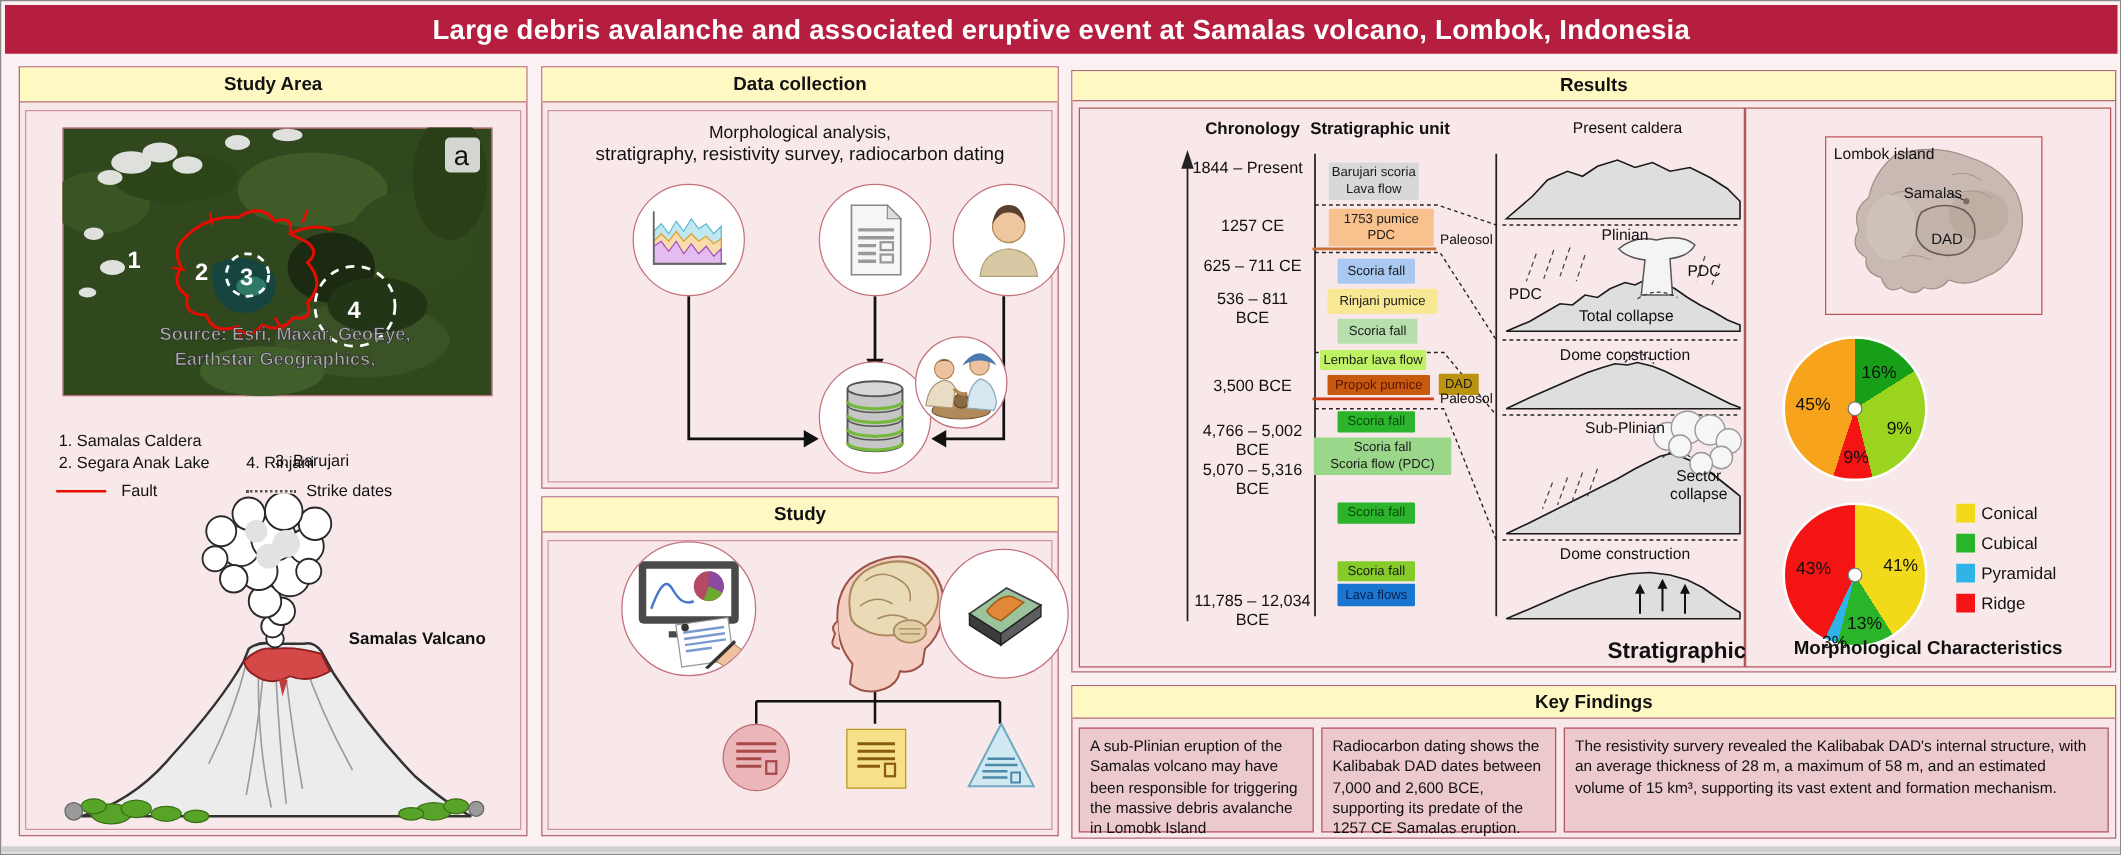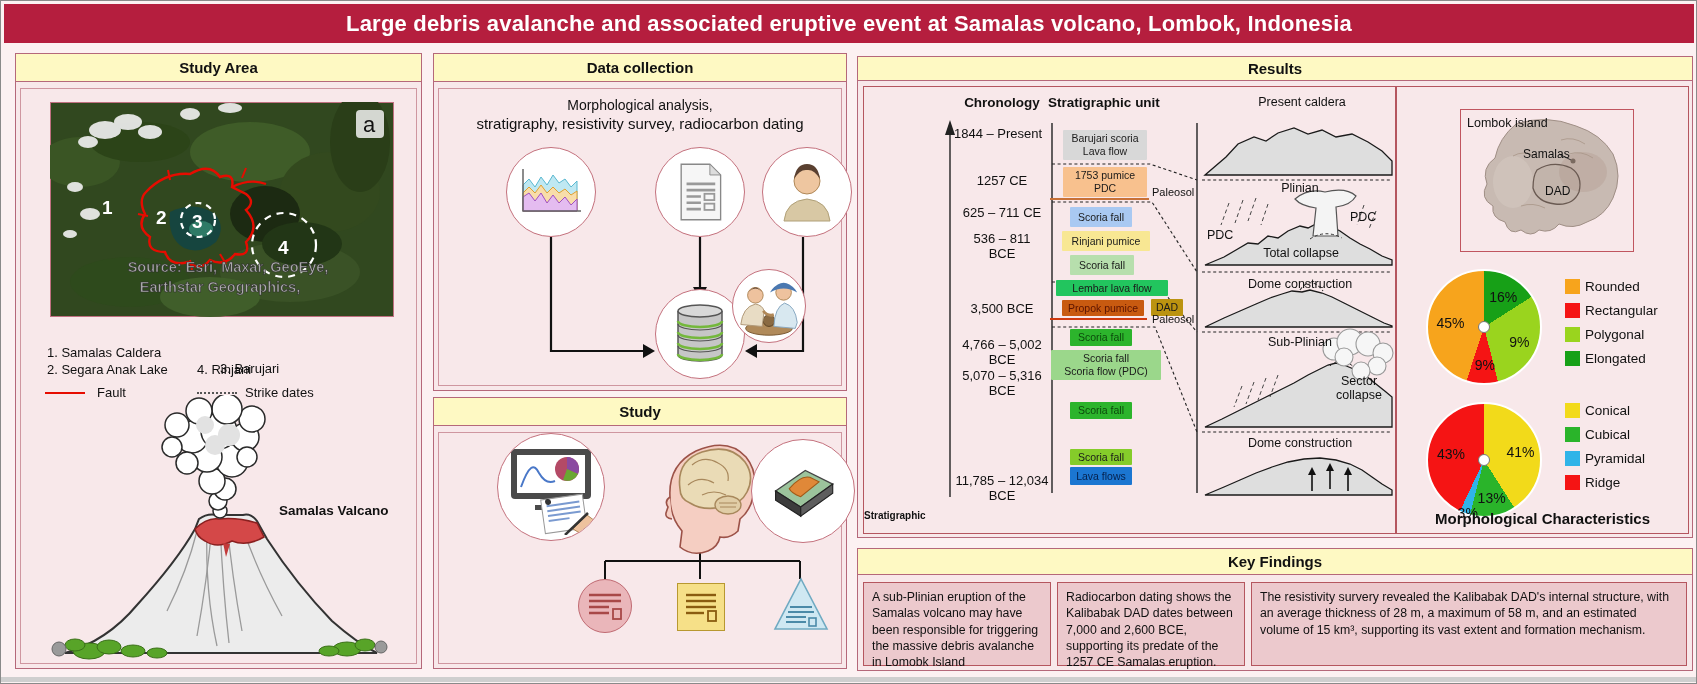--- a/index.html
+++ b/index.html
@@ -424,28 +424,28 @@
       <div class="chron" style="left:82px;top:144px;">536 – 811
 BCE</div>
       <div class="chron" style="left:82px;top:214px;">3,500 BCE</div>
       <div class="chron" style="left:82px;top:250px;">4,766 – 5,002
 BCE</div>
       <div class="chron" style="left:82px;top:281px;">5,070 – 5,316
 BCE</div>
       <div class="chron" style="left:82px;top:386px;">11,785 – 12,034
 BCE</div>
 
-      <div class="strat-box" style="left: 199px; top: 43px; width: 84px; height: 30px; background: rgb(216, 216, 216); color: rgb(26, 26, 26);">Barujari scoria
+      <div class="strat-box" style="left: 199px; top: 43px; width: 72px; height: 30px; background: rgb(216, 216, 216); color: rgb(26, 26, 26);">Barujari scoria
 Lava flow</div>
       <div class="strat-box" style="left: 199px; top: 80px; width: 84px; height: 30px; background: rgb(248, 193, 142); color: rgb(26, 26, 26);">1753 pumice
 PDC</div>
       <div class="strat-box" style="left: 206px; top: 120px; width: 62px; height: 20px; background: rgb(169, 201, 242); color: rgb(26, 26, 26);">Scoria fall</div>
       <div class="strat-box" style="left: 198px; top: 144px; width: 88px; height: 20px; background: rgb(248, 231, 147); color: rgb(26, 26, 26);">Rinjani pumice</div>
       <div class="strat-box" style="left: 206px; top: 168px; width: 64px; height: 20px; background: rgb(183, 223, 173); color: rgb(26, 26, 26);">Scoria fall</div>
-      <div class="strat-box" style="left: 192px; top: 193px; width: 112px; height: 16px; background: #22c55e; color: rgb(26, 26, 26);">Lembar lava flow</div>
+      <div class="strat-box" style="left: 192px; top: 193px; width: 85px; height: 16px; background: #bef264; color: rgb(26, 26, 26);">Lembar lava flow</div>
       <div class="strat-box" style="left: 198px; top: 213px; width: 82px; height: 16px; background: rgb(200, 90, 16); color: rgb(92, 20, 0);">Propok pumice</div>
       <div class="strat-box" style="left: 287px; top: 212px; width: 32px; height: 17px; background: rgb(187, 147, 16); color: rgb(26, 26, 26);">DAD</div>
       <div class="strat-box" style="left: 206px; top: 242px; width: 62px; height: 17px; background: rgb(44, 180, 44); color: rgb(12, 74, 12);">Scoria fall</div>
       <div class="strat-box" style="left: 187px; top: 263px; width: 110px; height: 30px; background: rgb(155, 215, 139); color: rgb(26, 26, 26);">Scoria fall
 Scoria flow (PDC)</div>
       <div class="strat-box" style="left: 206px; top: 315px; width: 62px; height: 17px; background: rgb(44, 180, 44); color: rgb(12, 74, 12);">Scoria fall</div>
       <div class="strat-box" style="left: 206px; top: 362px; width: 62px; height: 16px; background: rgb(133, 204, 42); color: rgb(26, 26, 26);">Scoria fall</div>
       <div class="strat-box" style="left: 206px; top: 380px; width: 62px; height: 18px; background: rgb(27, 118, 209); color: rgb(6, 33, 77);">Lava flows</div>
 
       <div class="paleosol" style="left:288px;top:99px;">Paleosol</div>
@@ -454,21 +454,21 @@
       <div class="evo-label" style="left:396px;top:94px;width:80px;">Plinian</div>
       <div class="evo-label" style="left:486px;top:123px;">PDC</div>
       <div class="evo-label" style="left:343px;top:141px;">PDC</div>
       <div class="evo-label" style="left:392px;top:159px;width:90px;">Total collapse</div>
       <div class="evo-label" style="left:376px;top:190px;width:120px;">Dome construction</div>
       <div class="evo-label" style="left:386px;top:248px;width:100px;">Sub-Plinian</div>
       <div class="evo-label pre" style="left:462px;top:287px;width:66px;line-height:14px;">Sector
 collapse</div>
       <div class="evo-label" style="left:376px;top:349px;width:120px;">Dome construction</div>
 
-      <div class="abs" style="left:0;width:533px;top:423px;text-align:left;font-weight:bold;font-size:10px;">Stratigraphic</div>
+      <div class="abs" style="left:0;width:533px;top:423px;text-align:right;font-weight:bold;font-size:18px;">Stratigraphic</div>
     </div>
 
     <div class="abs" style="left:538px;top:29px;width:293px;height:448px;border:1.5px solid #b5565f;box-sizing:border-box;">
 
       <div class="abs" style="left:63px;top:22px;width:174px;height:143px;border:1.5px solid #c0555f;box-sizing:border-box;">
         <svg width="171" height="140" viewBox="0 0 171 140">
           <path d="M55,14 Q85,4 115,16 Q140,24 152,44 Q162,66 152,88 Q144,106 126,112 Q112,120 98,114 Q90,124 78,120 Q70,128 60,120 Q48,126 44,112 Q30,108 32,96 Q18,88 26,74 Q20,58 34,48 Q38,28 55,14 Z" fill="#c8bab2" stroke="#a08f86" stroke-width="1"></path>
           <ellipse cx="52" cy="72" rx="20" ry="26" fill="#d2c6be" opacity="0.7"></ellipse>
           <ellipse cx="122" cy="62" rx="24" ry="20" fill="#bcaaa0" opacity="0.7"></ellipse>
           <g fill="none" stroke="#a89588" stroke-width="0.8">
@@ -486,38 +486,20 @@
         </svg>
       </div>
 
       <div class="pie" style="left: 29px; top: 182px; width: 116px; height: 116px; background: conic-gradient(rgb(23, 160, 23) 0%, rgb(23, 160, 23) 16%, rgb(154, 212, 30) 16%, rgb(154, 212, 30) 46%, rgb(245, 20, 20) 46%, rgb(245, 20, 20) 55%, rgb(247, 164, 28) 55%, rgb(247, 164, 28) 100%);">
         <div class="pie-dot"></div>
       <div class="pie-label" style="left: 75.3239px; top: 26.488px;">16%</div>
           <div class="pie-label" style="left: 91.4348px; top: 71.2378px;">9%</div>
           <div class="pie-label" style="left: 56.8705px; top: 93.9423px;">9%</div>
           <div class="pie-label" style="left: 22.4827px; top: 52.3746px;">45%</div>
         </div>
-      <div class="leg-col" style="left:168px;top:192px;">
-        <div class="leg-item">
-            <span class="leg-sw" style="background: rgb(247, 164, 28);"></span>
-            <span>Rounded</span>
-          </div>
-        <div class="leg-item">
-            <span class="leg-sw" style="background: rgb(245, 20, 20);"></span>
-            <span>Rectangular</span>
-          </div>
-        <div class="leg-item">
-            <span class="leg-sw" style="background: rgb(154, 212, 30);"></span>
-            <span>Polygonal</span>
-          </div>
-        <div class="leg-item">
-            <span class="leg-sw" style="background: rgb(23, 160, 23);"></span>
-            <span>Elongated</span>
-          </div>
-      </div>
 
       <div class="pie" style="left: 29px; top: 315px; width: 116px; height: 116px; background: conic-gradient(rgb(242, 218, 26) 0%, rgb(242, 218, 26) 41%, rgb(42, 180, 42) 41%, rgb(42, 180, 42) 54%, rgb(48, 180, 232) 54%, rgb(48, 180, 232) 57%, rgb(245, 20, 20) 57%, rgb(245, 20, 20) 100%);">
         <div class="pie-dot"></div>
       <div class="pie-label" style="left: 92.5322px; top: 47.9675px;">41%</div>
           <div class="pie-label" style="left: 63.6254px; top: 93.5173px;">13%</div>
           <div class="pie-label" style="left: 39.7285px; top: 108.751px;">3%</div>
           <div class="pie-label" style="left: 22.906px; top: 50.1556px;">43%</div>
         </div>
       <div class="leg-col" style="left:168px;top:316px;">
         <div class="leg-item">

